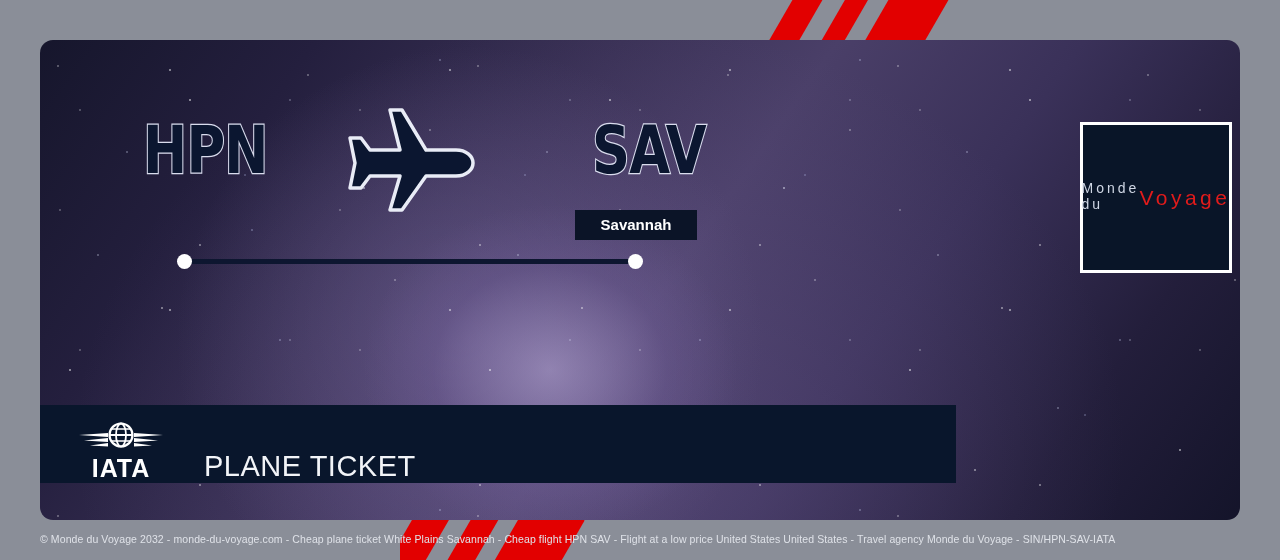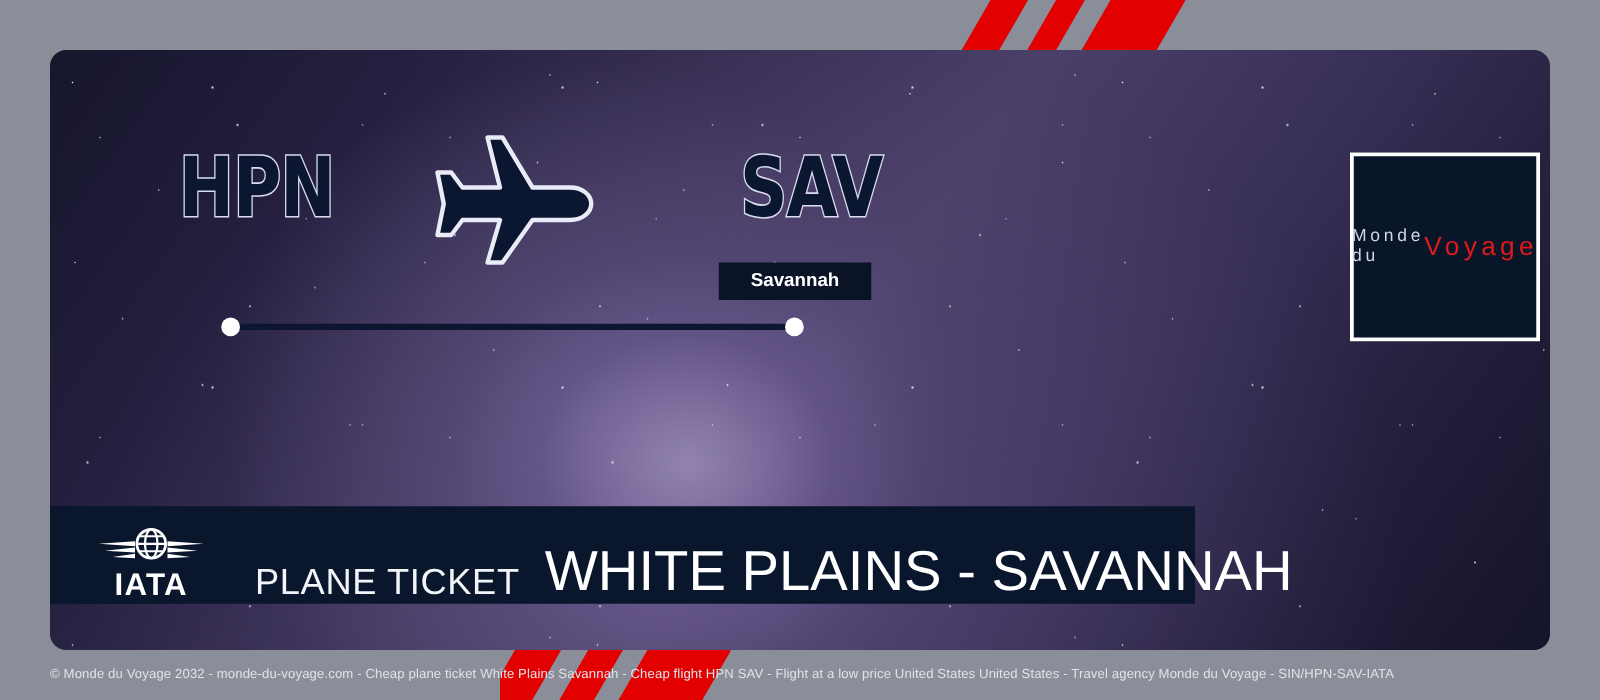--- a/index.html
+++ b/index.html
@@ -292,21 +292,20 @@
           <path d="M33 18 L9 20.5 L33 22 Z"></path>
           <path d="M33 23 L15 25.5 L33 26.5 Z"></path>
           <path d="M59 13 L88 15 L59 17 Z"></path>
           <path d="M59 18 L83 20.5 L59 22 Z"></path>
           <path d="M59 23 L77 25.5 L59 26.5 Z"></path>
         </g>
       </svg>
       <div class="iata-text">IATA</div>
     </div>
     <div class="ticket-label">PLANE TICKET</div>
-    <div class="ticket-route">WHITE PLAINS - SAVANNAH</div>
   </div>
 </div>
 
 <div class="stripes stripes-bottom">
   <div class="stripe s1"></div>
   <div class="stripe s2"></div>
   <div class="stripe s3"></div>
 </div>
 
 <div class="footer">© Monde du Voyage 2032 - monde-du-voyage.com - Cheap plane ticket White Plains Savannah - Cheap flight HPN SAV - Flight at a low price United States United States - Travel agency Monde du Voyage - SIN/HPN-SAV-IATA</div>

